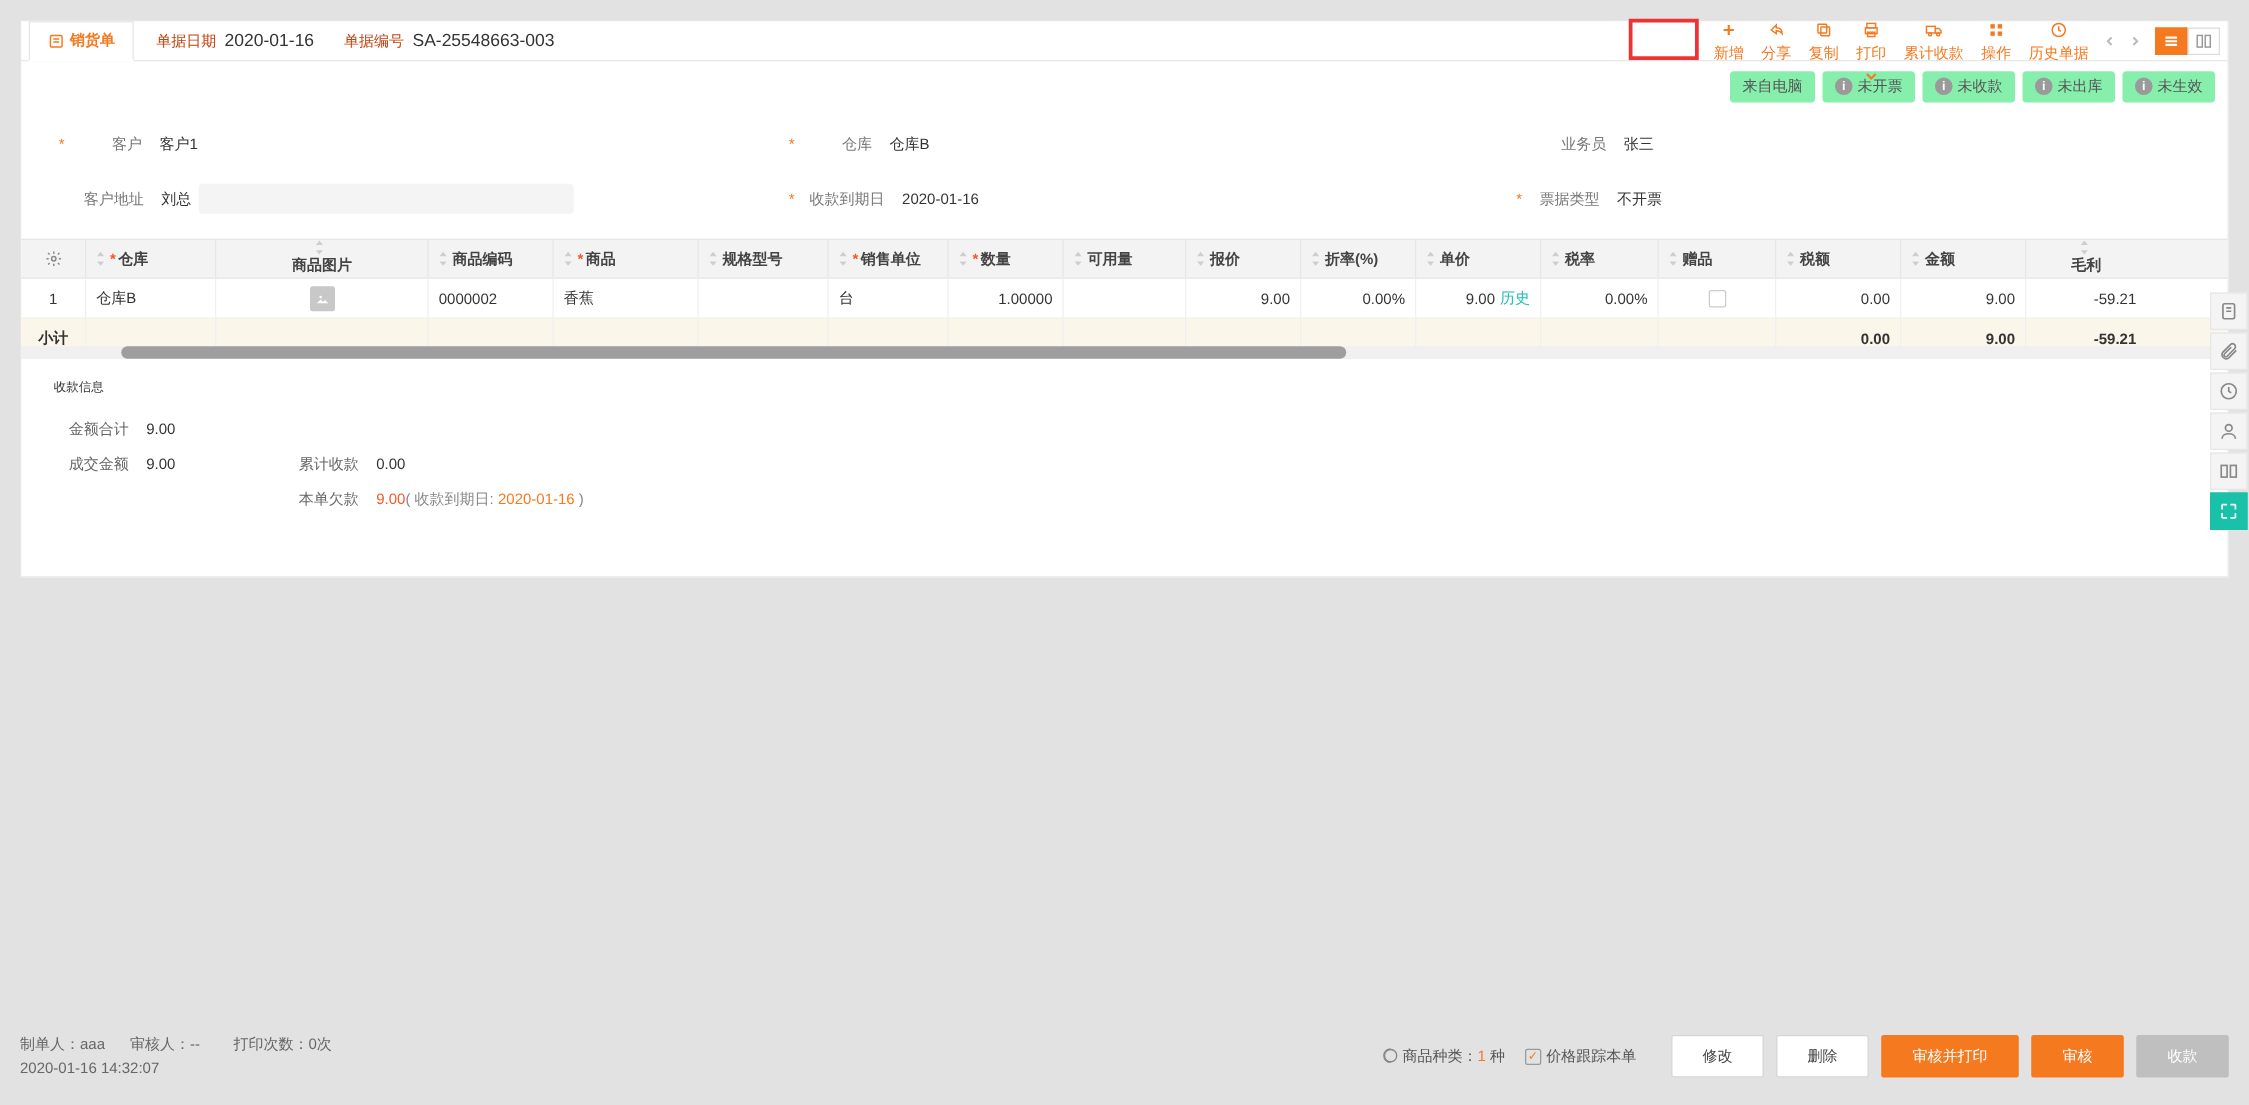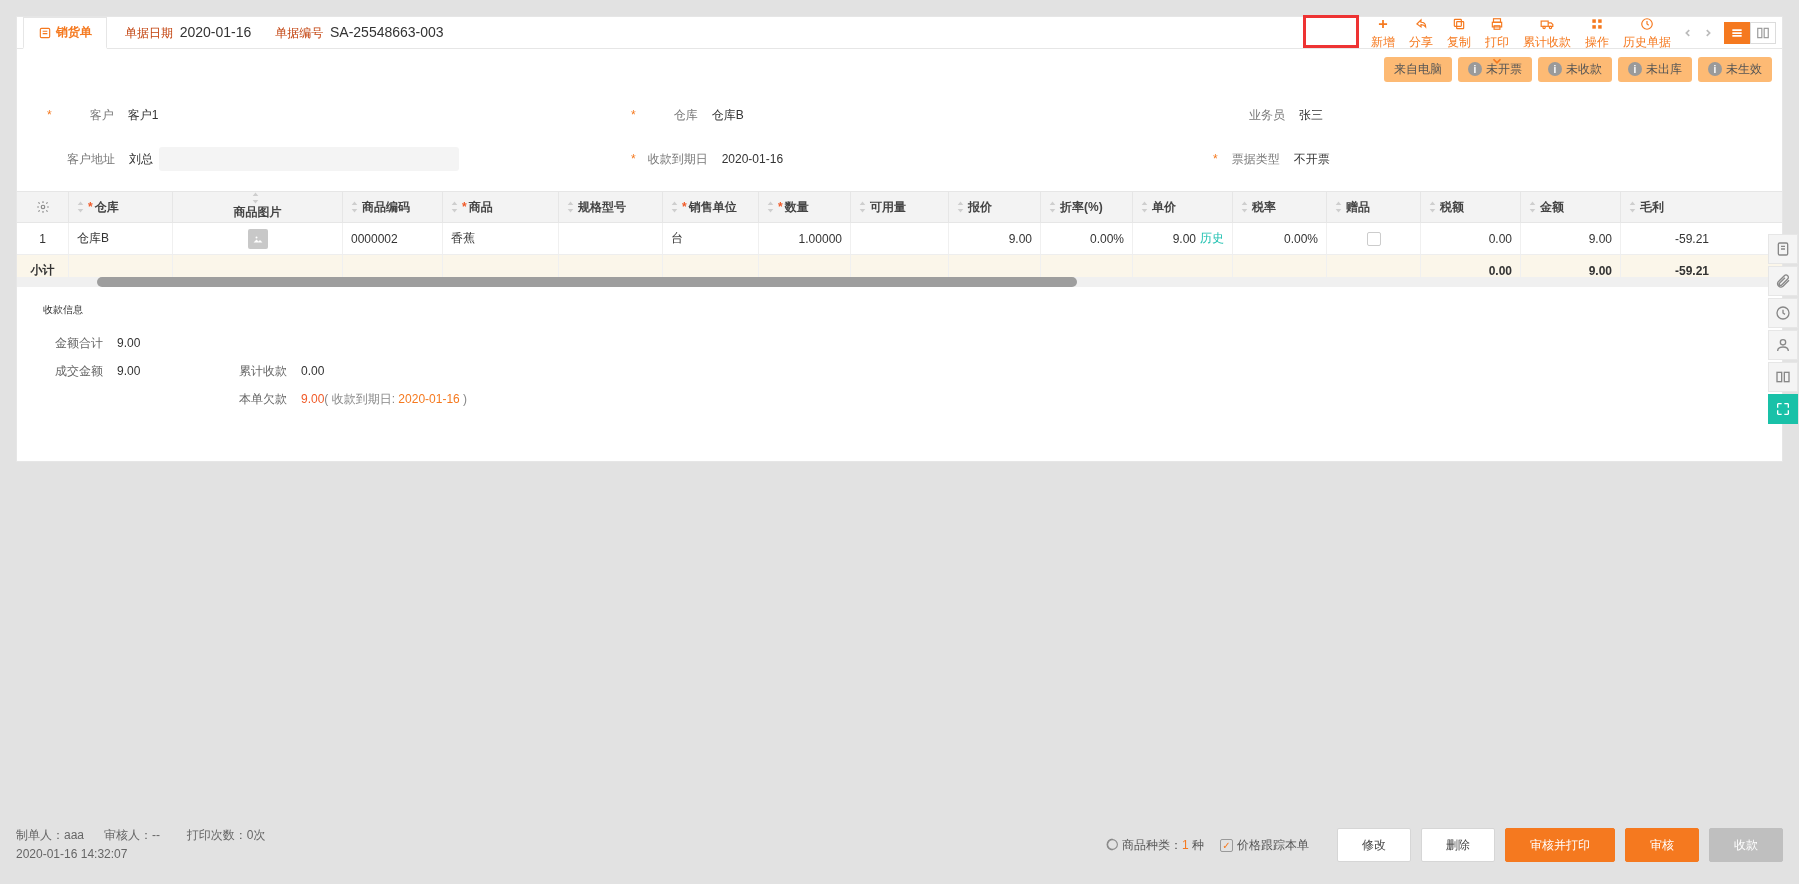--- a/index.html
+++ b/index.html
@@ -13,21 +13,21 @@
     .toolbar { position:absolute; right:6px; top:0; height:32px; display:flex; align-items:center;}
     .tbtn { display:flex; align-items:center; gap:3px; padding:0 7px; height:32px; color:#666; cursor:pointer;flex-direction:column;}
     .tbtn .ic{width:14px;height:14px;display:inline-block;}
     .tbtn.orange{color:#f5791f;}
     .highlight-box{position:absolute; border:3px solid #e33; pointer-events:none;}
     .arrow-btn{width:20px;height:32px;display:flex;align-items:center;justify-content:center;color:#bbb;cursor:pointer;}
     .view-toggle{display:flex;margin-left:6px;}
     .vt{width:26px;height:22px;border:1px solid #dcdcdc;display:flex;align-items:center;justify-content:center;color:#888;cursor:pointer;}
     .vt.active{background:#f5791f;border-color:#f5791f;color:#fff;}
     .status-row{height:40px;display:flex;justify-content:flex-end;align-items:center;gap:6px;padding:0 10px;}
-    .status-pill{background:#fdba74;color:#555;border-radius:3px;padding:4px 10px;display:flex;align-items:center;gap:4px;}
+    .status-pill{background:#86efac;color:#555;border-radius:3px;padding:4px 10px;display:flex;align-items:center;gap:4px;}
     .status-pill .info-ic{width:14px;height:14px;border-radius:50%;background:#9a9a9a;color:#fff;display:inline-flex;align-items:center;justify-content:center;font-style:normal;font-size:10px;font-weight:bold;}
     .form-area{padding:4px 30px; position:relative;}
     .form-row{display:flex;}
     .form-cell{display:flex;align-items:center;height:44px;}
     .col1{width:584px;} .col2{width:594px;} .col3{width:500px;}
     .req{color:#f5791f;margin-right:2px;}
     .flabel{color:#777;width:60px;text-align:right;margin-right:14px;}
     .fvalue{color:#333;}
     .addnote{color:#f5791f;display:flex;align-items:center;gap:4px;cursor:pointer;}
     .addnote .plus{width:13px;height:13px;border-radius:50%;background:#f5791f;color:#fff;display:inline-flex;align-items:center;justify-content:center;font-size:10px;line-height:1;}
@@ -345,21 +345,21 @@
             <path d="M5 0l4 5H1zM5 16l4-5H1z" fill="#aaa"></path>
           </svg>
           <span>税额</span>
         </div>
       <div class="gh w15">
           <svg class="sort" viewBox="0 0 10 16">
             <path d="M5 0l4 5H1zM5 16l4-5H1z" fill="#aaa"></path>
           </svg>
           <span>金额</span>
         </div>
-      <div class="gh w16" style="border-right:none;">
+      <div class="gh w16" style="border-right:none;flex-direction:column;">
           <svg class="sort" viewBox="0 0 10 16">
             <path d="M5 0l4 5H1zM5 16l4-5H1z" fill="#aaa"></path>
           </svg>
           <span>毛利</span>
         </div>
     </div>
     <div class="grow">
       <div class="gc idxcol">1</div>
       <div class="gc w1">仓库B</div>
       <div class="gc w2 center">

